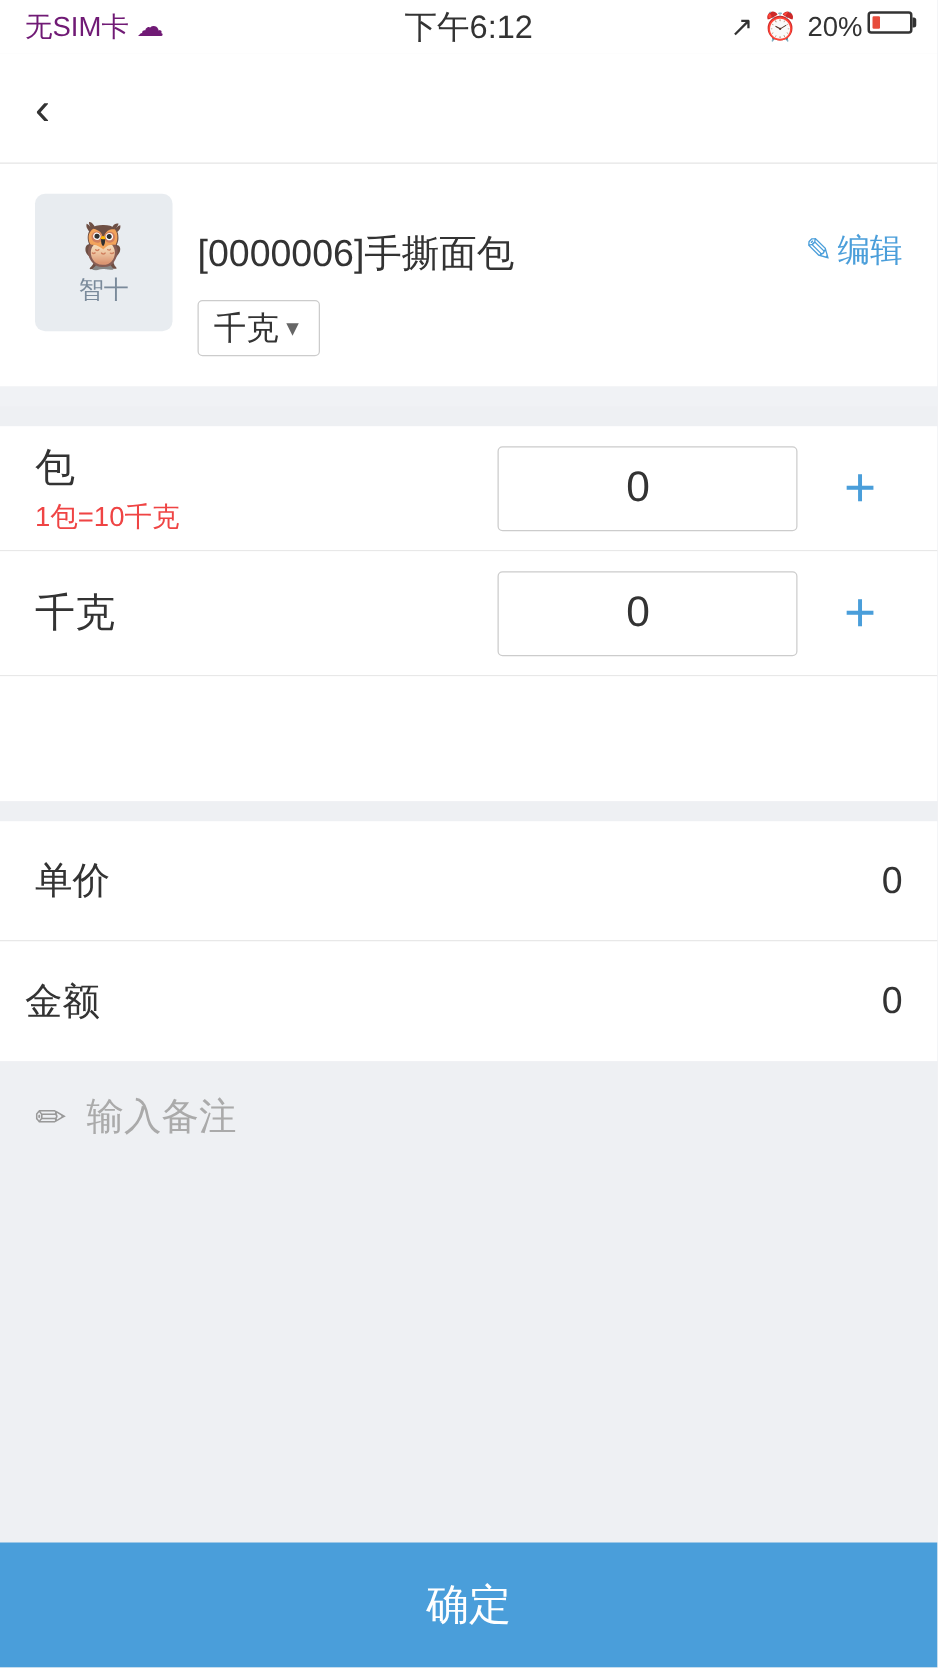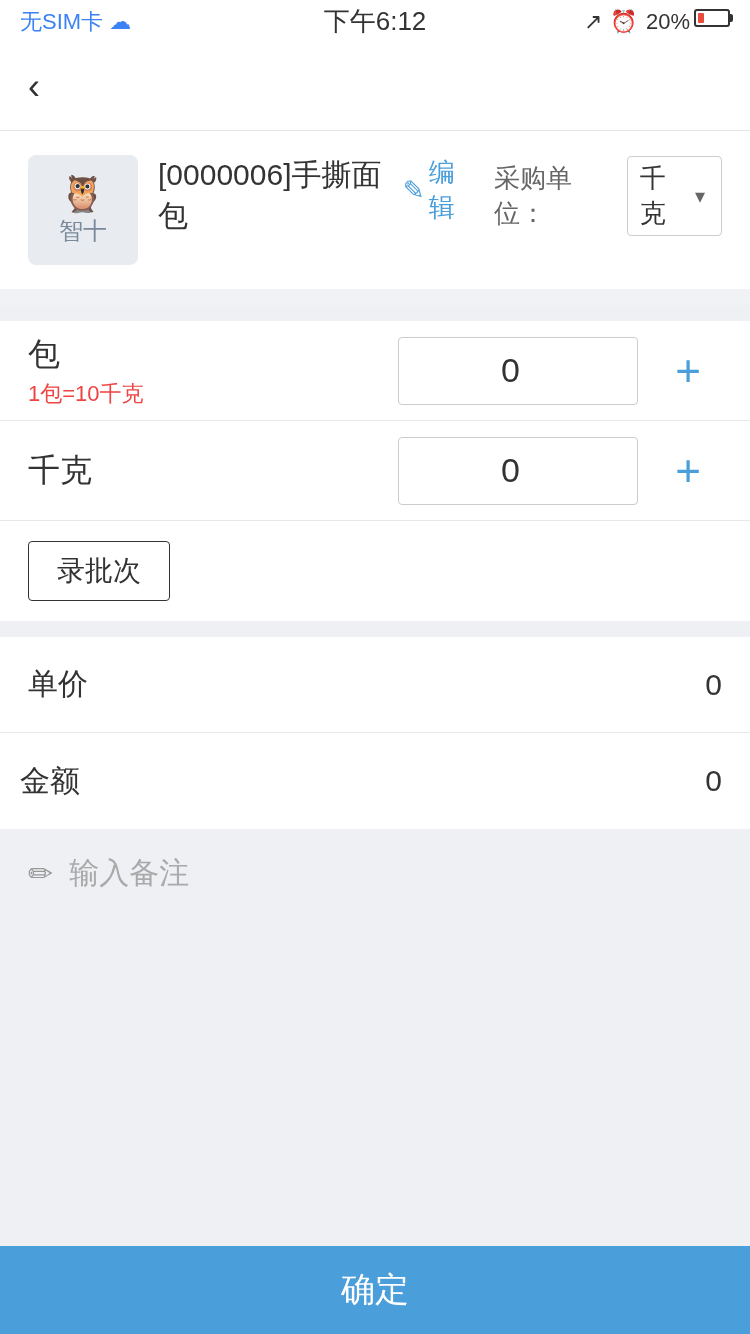--- a/index.html
+++ b/index.html
@@ -22,21 +22,21 @@
       justify-content: space-between;
       padding: 0 20px;
       font-size: 24px;
       flex-shrink: 0;
     }
     .status-left {
       display: flex;
       align-items: center;
       gap: 8px;
       font-size: 22px;
-      color: #3b82f6;
+      color: #701a75;
     }
     .status-center {
       font-size: 26px;
       font-weight: 500;
       color: #333;
       position: absolute;
       left: 50%;
       transform: translateX(-50%);
     }
     .status-right {
@@ -123,28 +123,30 @@
       flex-direction: column;
       align-items: center;
       justify-content: center;
       flex-shrink: 0;
     }
     .product-image-icon {
       font-size: 36px;
       color: #7a8a9a;
     }
     .product-image-label {
-      font-size: 24px;
+      font-size: 20px;
       color: #7a8a9a;
       margin-top: 0;
     }
     .product-info {
       flex: 1;
       display: flex;
+      flex-direction: column;
       gap: 16px;
+      margin-top: 28px;
     }
     .product-header {
       display: flex;
       justify-content: space-between;
       align-items: flex-start;
     }
     .product-name {
       font-size: 30px;
       color: #333;
       font-weight: 500;
@@ -321,21 +323,21 @@
 
     
     .empty-space {
       flex: 1;
       background: #eef0f3;
       min-height: 200px;
     }
 
     
     .confirm-section {
-      height: 88px;
+      height: 100px;
       background: #4a9eda;
       display: flex;
       align-items: center;
       justify-content: center;
       flex-shrink: 0;
     }
     .confirm-btn {
       width: 100%;
       height: 100%;
       background: none;
@@ -378,21 +380,20 @@
   <div class="product-info">
     <div class="product-header">
       <span class="product-name">[0000006]手撕面包</span>
       <span class="edit-link">
         <span>✎</span>
         <span>编辑</span>
       </span>
     </div>
     <div class="product-unit-row">
       <div style="display:flex;align-items:center;gap:8px;">
-        <span class="unit-label">采购单位：</span>
         <div class="unit-select">
           <span>千克</span>
           <span class="unit-select-arrow">▾</span>
         </div>
       </div>
     </div>
   </div>
 </div>
 
 <div class="section-divider"></div>
@@ -414,21 +415,20 @@
     <div class="input-row-label">
       <span class="input-label-main">千克</span>
     </div>
     <div class="input-spacer"></div>
     <input class="quantity-input" type="number" value="0" style="">
     <button class="plus-btn">+</button>
   </div>
 </div>
 
 <div class="summary-row">
-  <button class="batch-btn">录批次</button>
 </div>
 
 <div class="section-divider"></div>
 
 <div class="price-section">
   <div class="price-row">
     <span class="price-label">单价</span>
     <span class="price-value">0</span>
   </div>
   <div class="price-row">

